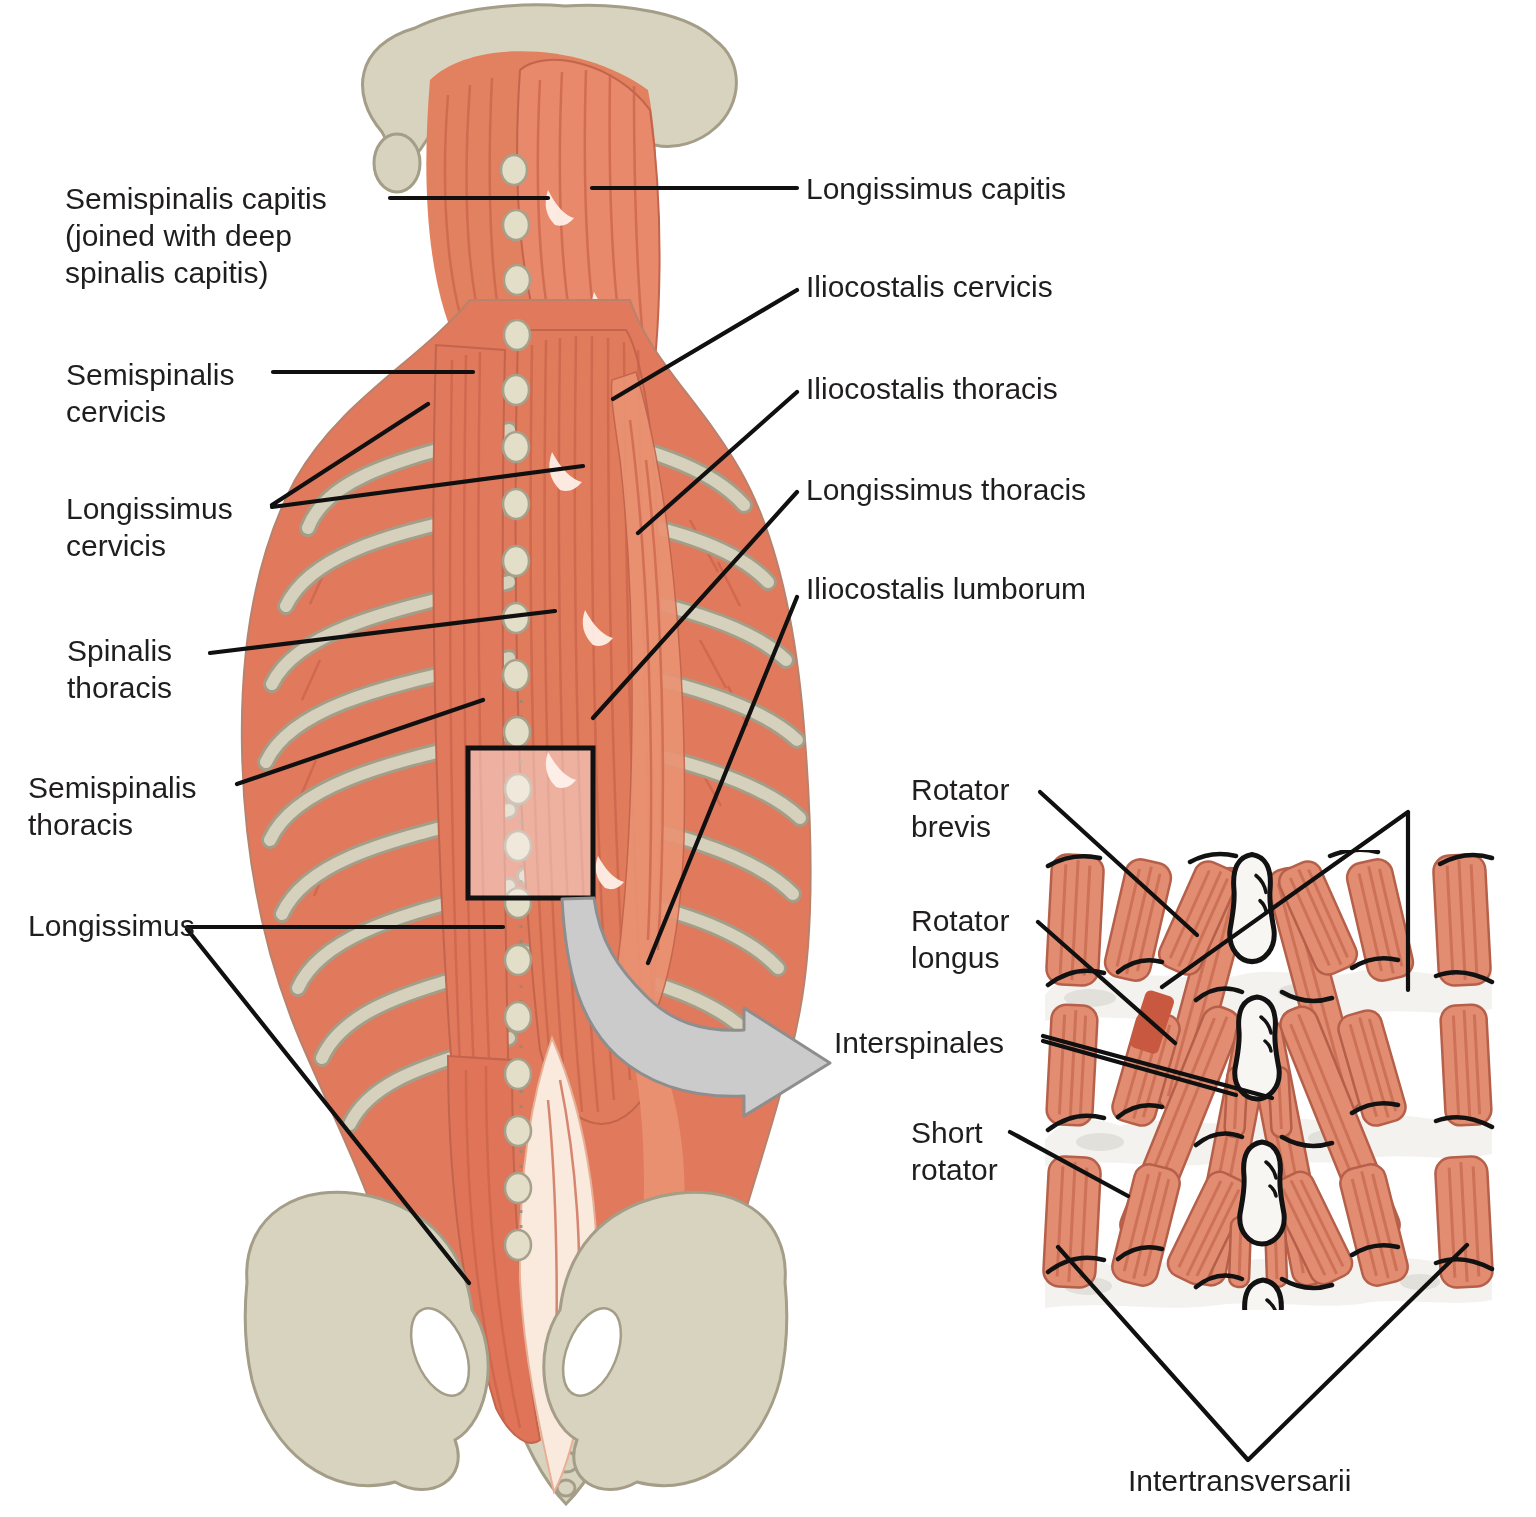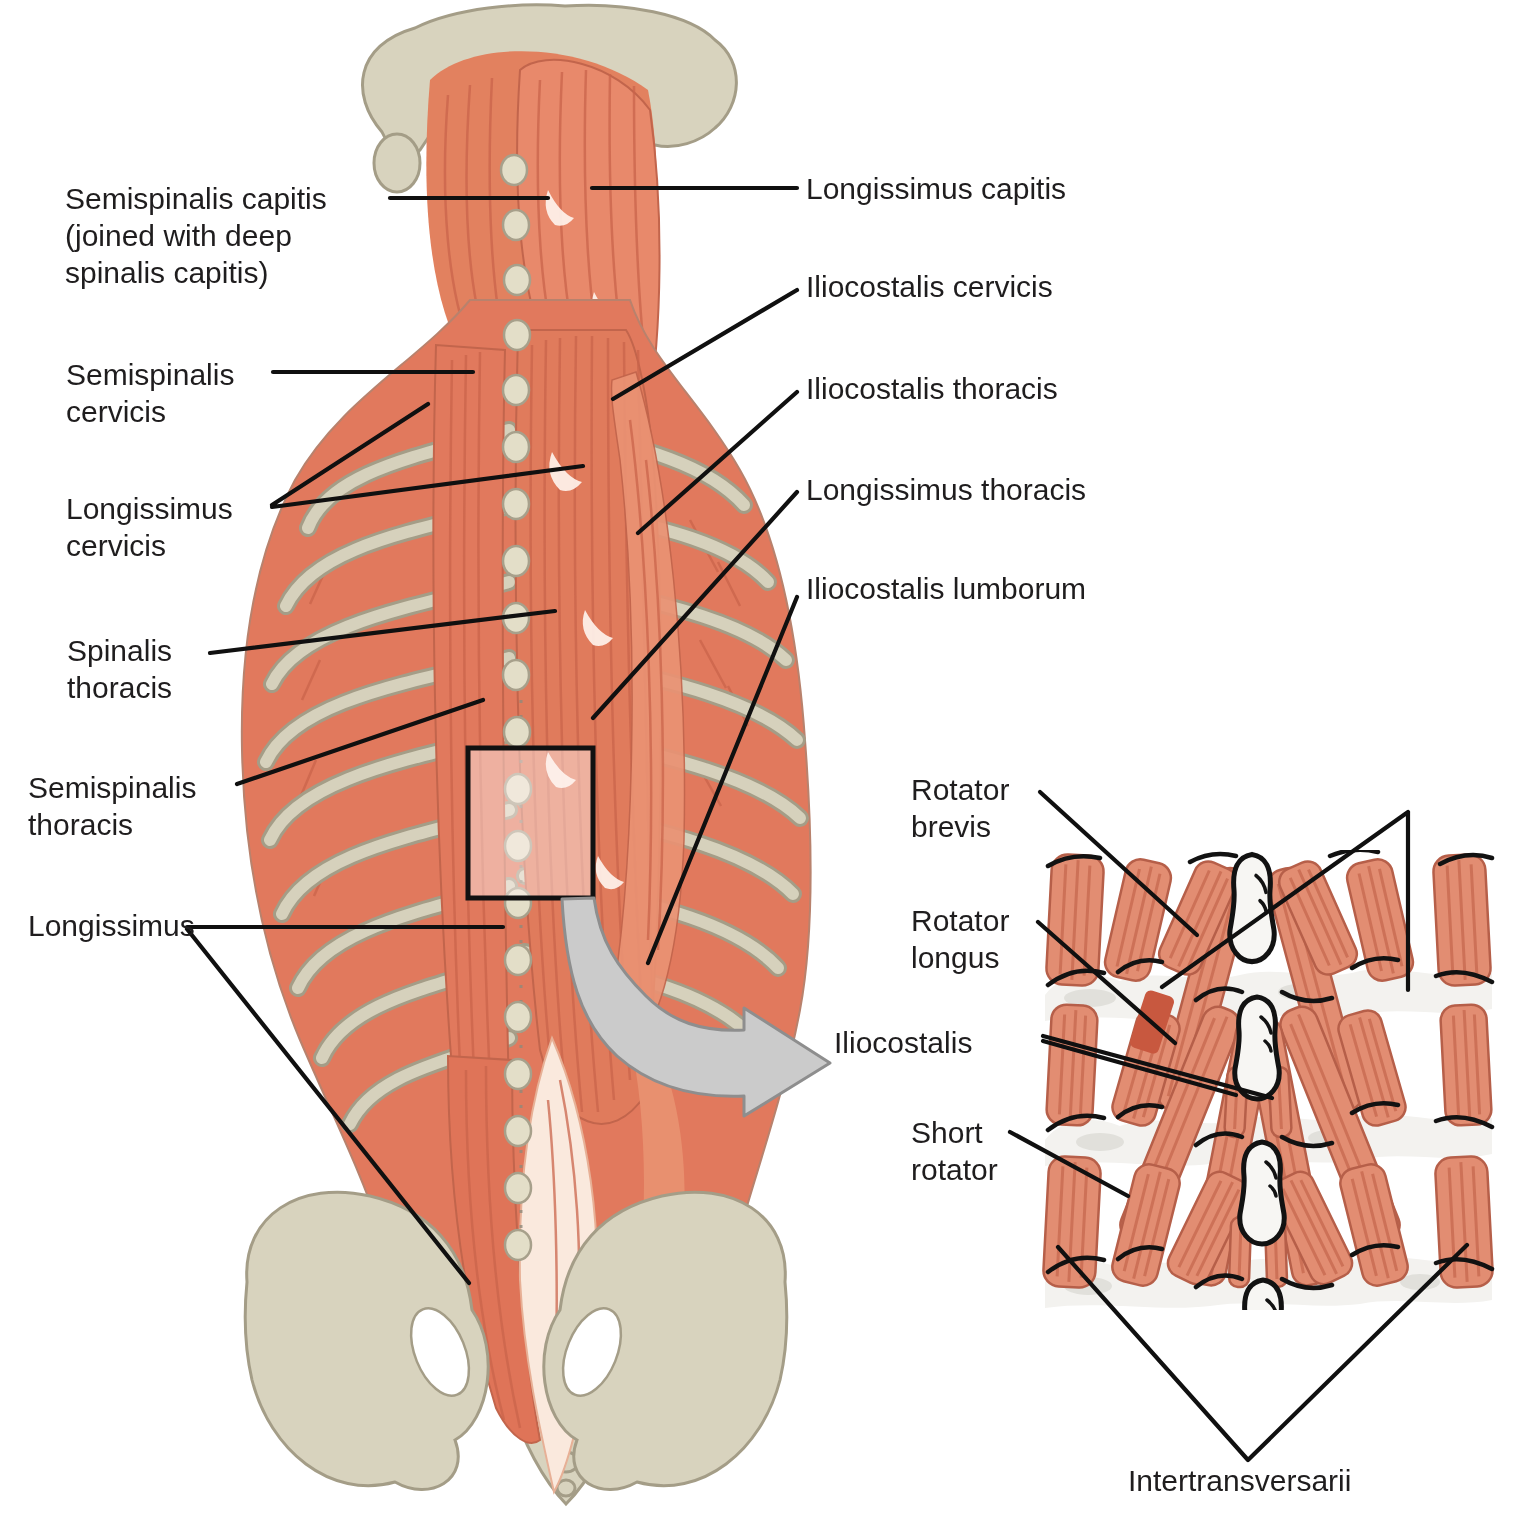--- a/index.html
+++ b/index.html
@@ -259,17 +259,17 @@
   <div class="lbl" style="left:28px;top:907px">Longissimus</div>
   <div class="lbl" style="left:806px;top:170px">Longissimus capitis</div>
   <div class="lbl" style="left:806px;top:268px">Iliocostalis cervicis</div>
   <div class="lbl" style="left:806px;top:370px">Iliocostalis thoracis</div>
   <div class="lbl" style="left:806px;top:570px">Iliocostalis lumborum</div>
   <div class="lbl" style="left:806px;top:471px">Longissimus thoracis</div>
   <div class="lbl" style="left:911px;top:771px">Rotator
 brevis</div>
   <div class="lbl" style="left:911px;top:902px">Rotator
 longus</div>
-  <div class="lbl" style="left:834px;top:1024px">Iliocostalis</div>
+  <div class="lbl" style="left:834px;top:1024px">Interspinales</div>
   <div class="lbl" style="left:911px;top:1114px">Short
 rotator</div>
   <div class="lbl" style="left:1128px;top:1462px">Intertransversarii</div>
 </div>
 
 </body></html>

